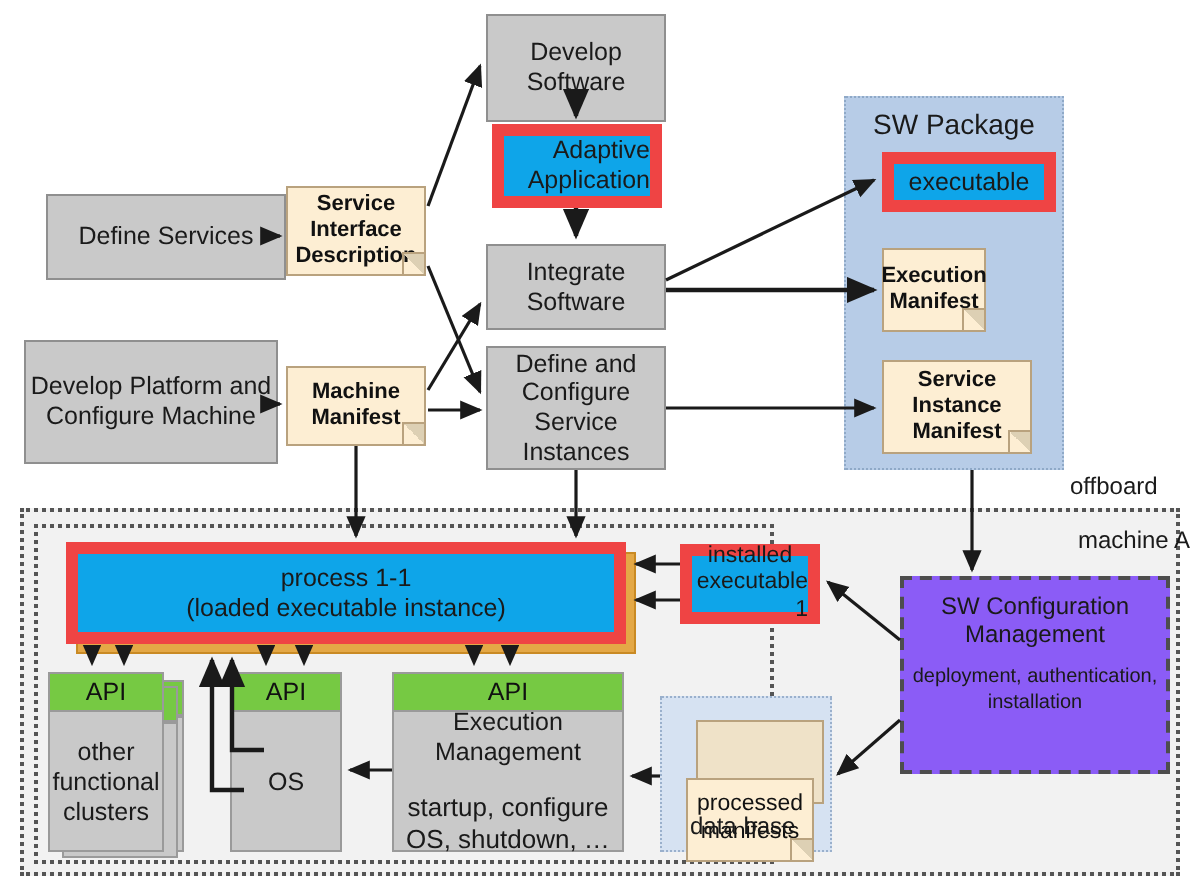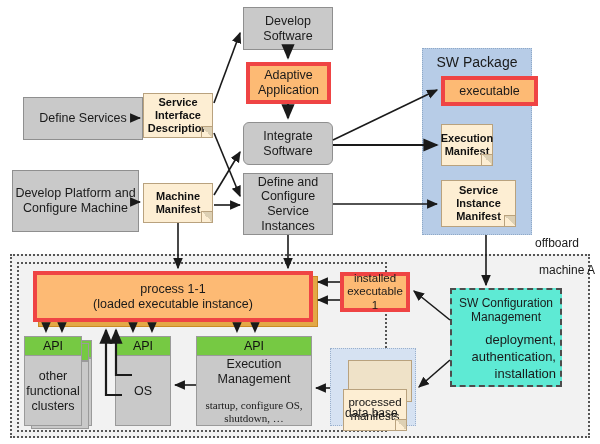--- a/index.html
+++ b/index.html
@@ -6,21 +6,21 @@
   body{font-family:"Liberation Sans",sans-serif;}
   #canvas{position:relative;width:600px;height:444px;background:#ffffff;overflow:hidden;}
 
   .box{position:absolute;box-sizing:border-box;display:flex;flex-direction:column;
        align-items:center;justify-content:center;text-align:center;line-height:1.18;}
 
   
   .gray{background:#c9c9c9;border:1px solid #8f8f8f;color:#1a1a1a;font-size:12.5px;}
 
   
-  .orange{background:#fdba74;border:4px solid #ef4444;color:#1a1a1a;font-size:12.5px;}
+  .orange{background:#0ea5e9;border:6px solid #ef4444;color:#1a1a1a;font-size:12.5px;text-align:right;}
 
   
   .note{background:#fdeed3;border:1px solid #b9a27e;color:#111;font-size:11px;font-weight:bold;}
   .note .fold{position:absolute;right:0;bottom:0;width:11px;height:11px;
       background:linear-gradient(225deg,#ddd0b4 50%,transparent 50%);
       border-left:1px solid #b9a27e;border-top:1px solid #b9a27e;box-sizing:border-box;}
 
   
   .swpkg{position:absolute;background:#b7cce7;border:1px dotted #8fa9c7;box-sizing:border-box;}
   .swpkg-title{position:absolute;top:5px;left:0;right:0;text-align:center;font-size:14px;color:#1a1a1a;}
@@ -30,21 +30,21 @@
   .db{position:absolute;background:#d6e2f2;border:1px dotted #9ab0cc;box-sizing:border-box;}
 
   .lbl{position:absolute;font-size:12px;color:#1a1a1a;white-space:nowrap;}
 
   
   .apibox{position:absolute;box-sizing:border-box;border:1px solid #9a9a9a;background:#c9c9c9;}
   .apihdr{height:18px;background:#76c943;border-bottom:1px solid #9a9a9a;
           display:flex;align-items:center;justify-content:center;font-size:12.5px;color:#111;}
   .apibody{display:flex;flex-direction:column;align-items:center;justify-content:center;
            text-align:center;font-size:12.5px;color:#1a1a1a;line-height:1.2;height:calc(100% - 18px);}
-  .apibody .sub{font-size:11px;margin-top:12px;line-height:1.2;font-family:Liberation Serif, serif;}
+  .apibody .sub{font-size:13px;margin-top:12px;line-height:1.2;}
 
   
   .stack{position:absolute;background:#c9c9c9;border:1px solid #9a9a9a;box-sizing:border-box;}
   .stackg{position:absolute;background:#76c943;border:1px solid #9a9a9a;box-sizing:border-box;}
   .stacknote{position:absolute;background:#efe2c8;border:1px solid #b9a27e;box-sizing:border-box;}
   .shadow{position:absolute;background:#e4a846;box-sizing:border-box;}
 
   svg.ov{position:absolute;left:0;top:0;width:600px;height:444px;pointer-events:none;}
   .ln{stroke:#1a1a1a;stroke-width:1.6;fill:none;}
   .lnd{stroke:#1a1a1a;stroke-width:1.8;fill:none;stroke-dasharray:4 3;}
@@ -66,41 +66,41 @@
   <div class="box note" style="left:143px;top:93px;width:70px;height:45px;">
     <div>Service Interface Description</div>
     <span class="fold"></span>
   </div>
 
   <div class="box note" style="left:143px;top:183px;width:70px;height:40px;">
     <div>Machine Manifest</div>
     <span class="fold"></span>
   </div>
 
-  <div class="box gray" style="left:243px;top:7px;width:90px;height:43px;">
+  <div class="box gray" style="left:243px;top:7px;width:90px;height:54px;">
     <div>Develop Software</div>
   </div>
 
   <div class="box orange" style="left:246px;top:62px;width:85px;height:42px;">
     <div>Adaptive Application</div>
   </div>
 
-  <div class="box gray" style="left:243px;top:122px;width:90px;height:43px;border-radius:6px;">
+  <div class="box gray" style="left:243px;top:122px;width:90px;height:43px;">
     <div>Integrate Software</div>
   </div>
 
   <div class="box gray" style="left:243px;top:173px;width:90px;height:62px;">
     <div>Define and Configure Service Instances</div>
   </div>
 
   <div class="swpkg" style="left:422px;top:48px;width:110px;height:187px;">
     <div class="swpkg-title">SW Package</div>
   </div>
 
-  <div class="box orange" style="left:441px;top:76px;width:97px;height:30px;">
+  <div class="box orange" style="left:441px;top:76px;width:87px;height:30px;">
     <div>executable</div>
   </div>
 
   <div class="box note" style="left:441px;top:124px;width:52px;height:42px;">
     <div>Execution Manifest</div>
     <span class="fold"></span>
   </div>
 
   <div class="box note" style="left:441px;top:180px;width:75px;height:47px;">
     <div>Service Instance Manifest</div>
@@ -119,23 +119,23 @@
   <div class="box orange" style="left:33px;top:271px;width:280px;height:51px;font-size:12.5px;">
     <div>process 1-1</div>
     <div>(loaded executable instance)</div>
   </div>
 
   <div class="box orange" style="left:340px;top:272px;width:70px;height:40px;font-size:11.5px;">
     <div>installed</div>
     <div>executable 1</div>
   </div>
 
-  <div class="dashbox" style="left:450px;top:288px;width:112px;height:99px;background:#5eead4;">
+  <div class="dashbox" style="left:450px;top:288px;width:135px;height:99px;background:#8b5cf6;">
     <div style="padding:6px 4px 0;text-align:center;font-size:12px;color:#1a1a1a;line-height:1.2;">SW Configuration Management</div>
-    <div style="padding:7px 4px 0;text-align:right;font-size:13px;color:#1a1a1a;line-height:1.3;">deployment, authentication, installation</div>
+    <div style="padding:7px 4px 0;text-align:center;font-size:10px;color:#1a1a1a;line-height:1.3;">deployment, authentication, installation</div>
   </div>
 
   <div class="db" style="left:330px;top:348px;width:86px;height:78px;"></div>
   <div class="stacknote" style="left:348px;top:360px;width:64px;height:42px;"></div>
   <div class="box note" style="left:343px;top:355px;width:64px;height:42px;font-size:11px;margin-top:34px;">
     <div style="font-weight:normal;font-size:11.5px;">processed manifests</div>
     <span class="fold"></span>
   </div>
   <div class="lbl" style="left:345px;top:406px;font-size:12px;">data base</div>
 

